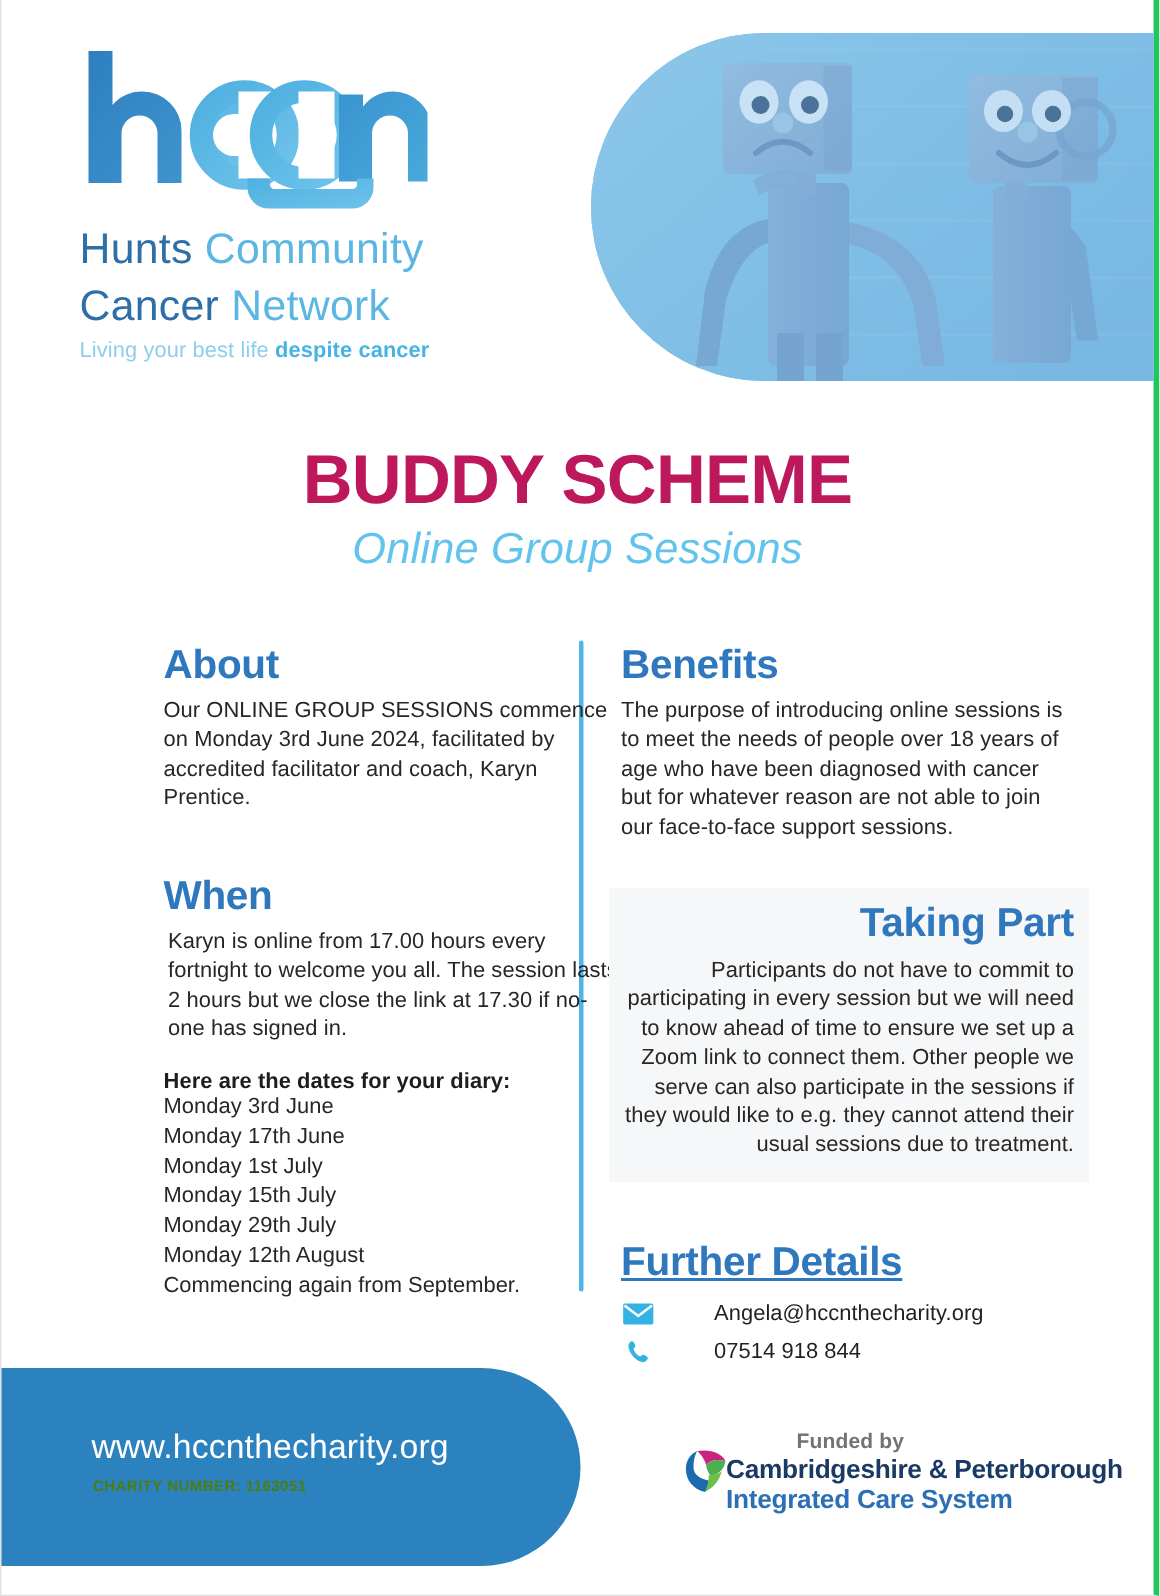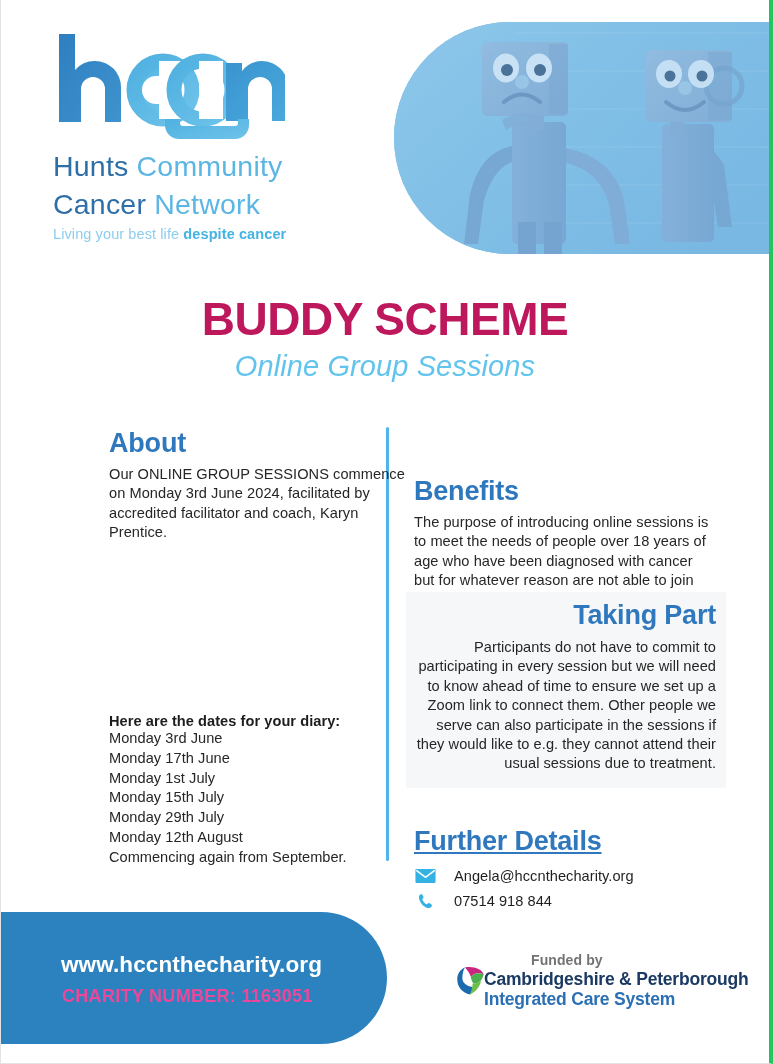--- a/index.html
+++ b/index.html
@@ -138,21 +138,21 @@
     letter-spacing: 0.05px;
   }
   .dates-foot {
     font-size: 14.6px;
     line-height: 1.355;
     color: #262626;
   }
 
   
   .col-right { position: absolute; left: 413px; width: 303px; }
-  .s-benefits { top: 428px; margin-top: 48px; }
+  .s-benefits { top: 428px; }
 
   .s-taking {
     position: absolute;
     left: 405px;
     top: 592px;
     width: 320px;
     background: #f6f7f8;
     padding: 8px 10px 14px 8px;
     text-align: right;
   }
@@ -173,49 +173,50 @@
     flex: 0 0 22px;
     display: flex;
     align-items: center;
     justify-content: center;
     color: #34b2e4;
   }
   .contact-row .c-text {
     font-size: 14.6px;
     color: #1f1f1f;
     letter-spacing: 0.05px;
+    margin-left: 22px;
   }
 
   
   .footer-pill {
     position: absolute;
     left: -20px;
     top: 912px;
     width: 406px;
     height: 132px;
     background: #2b82bf;
     border-top-right-radius: 66px;
     border-bottom-right-radius: 66px;
   }
   .footer-url {
     position: absolute;
     left: 60px;
     top: 952px;
     font-size: 22.5px;
-    font-weight: 700;
+    font-weight: 400;
     color: #ffffff;
     letter-spacing: 0.1px;
   }
   .footer-charity {
     position: absolute;
     left: 61px;
     top: 986px;
-    font-size: 18px;
-    font-weight: 700;
-    color: #ec4899;
+    font-size: 10px;
+    font-weight: 700;
+    color: #4d7c0f;
     letter-spacing: 0.3px;
   }
 
   
   .funder {
     position: absolute;
     left: 452px;
     top: 952px;
     width: 290px;
   }
@@ -370,20 +371,24 @@
   <div class="title">BUDDY SCHEME</div>
   <div class="subtitle">Online Group Sessions</div>
 
   <div class="divider"></div>
 
   <div class="col-left s-about">
     <div class="sec-h">About</div>
     <div class="sec-p">Our ONLINE GROUP SESSIONS commence on Monday 3rd June 2024, facilitated by accredited facilitator and coach, Karyn Prentice.</div>
   </div>
 
+  <div class="col-left s-when">
+    <div class="sec-h">When</div>
+    <div class="sec-p">Karyn is online from 17.00 hours every fortnight to welcome you all. The session lasts 2 hours but we close the link at 17.30 if no-one has signed in.</div>
+  </div>
 
   <div class="col-left s-dates">
     <div class="dates-lead">Here are the dates for your diary:</div>
     <ul class="dates-list">
       <li>Monday 3rd June</li>
       <li>Monday 17th June</li>
       <li>Monday 1st July</li>
       <li>Monday 15th July</li>
       <li>Monday 29th July</li>
       <li>Monday 12th August</li>

